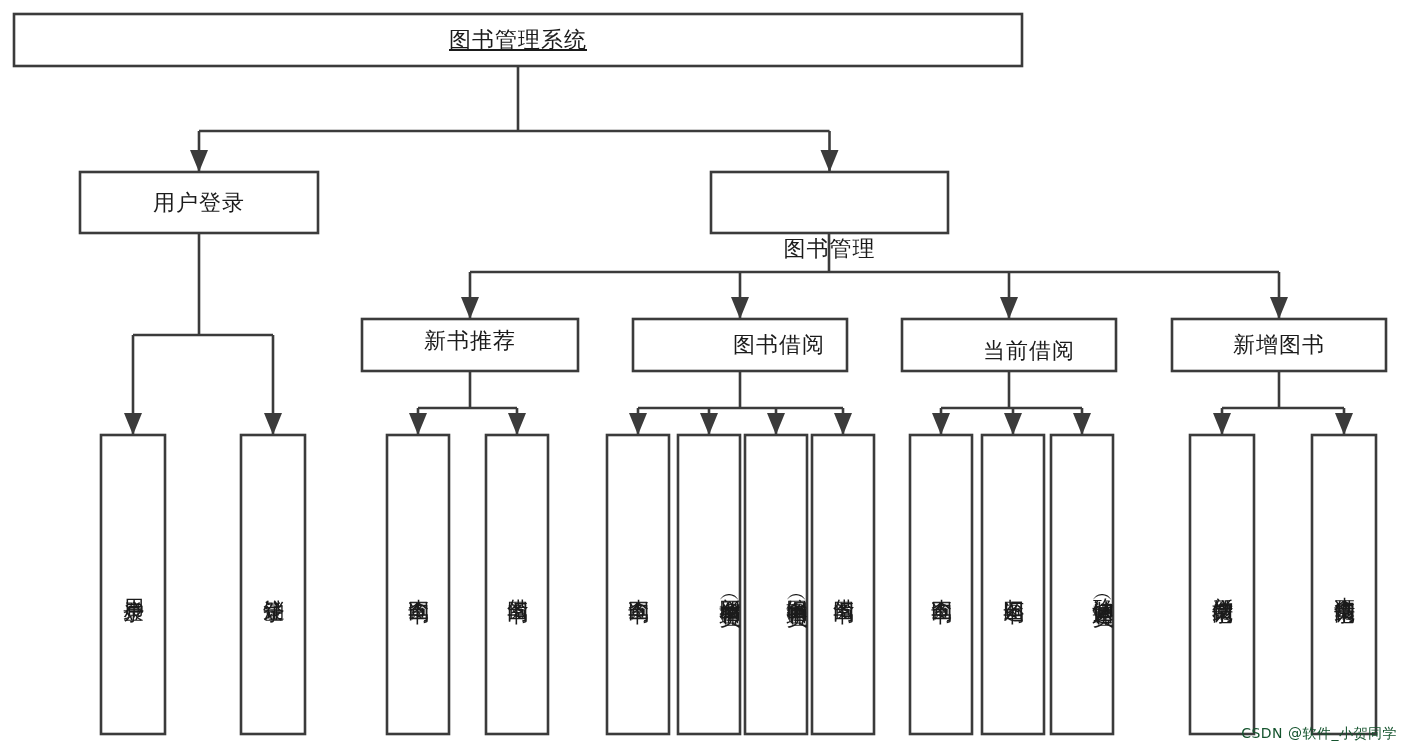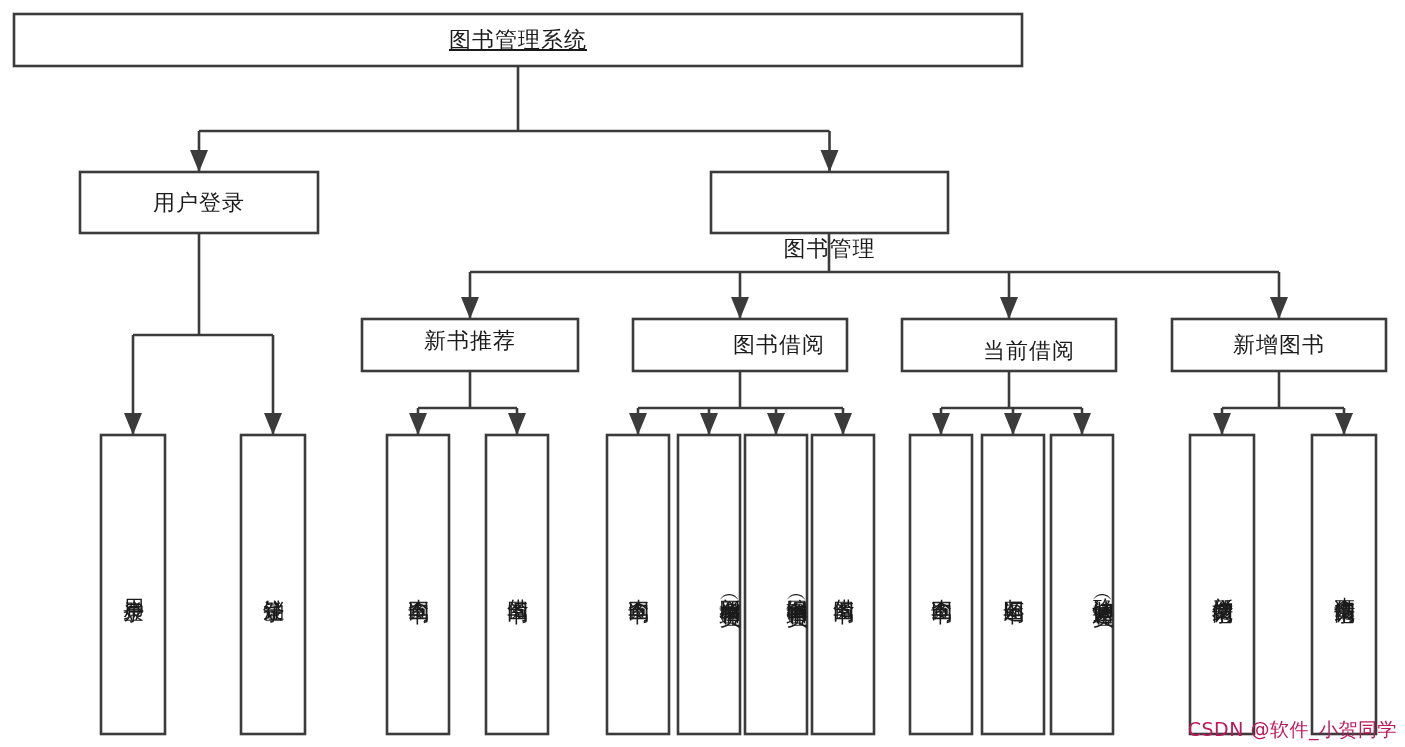--- a/index.html
+++ b/index.html
@@ -68,22 +68,22 @@
     display: flex;
     align-items: center;
     justify-content: center;
     pointer-events: none;
   }
   #watermark {
     position: absolute;
     right: 8px;
     bottom: 4px;
     font-family: "DejaVu Sans", "Liberation Sans", sans-serif;
-    font-size: 19px;
-    color: #be185d;
+    font-size: 14px;
+    color: #14532d;
     letter-spacing: 0.5px;
     white-space: nowrap;
     user-select: none;
   }
 </style>
 </head>
 <body>
 
 <div id="diagram-root">
 

